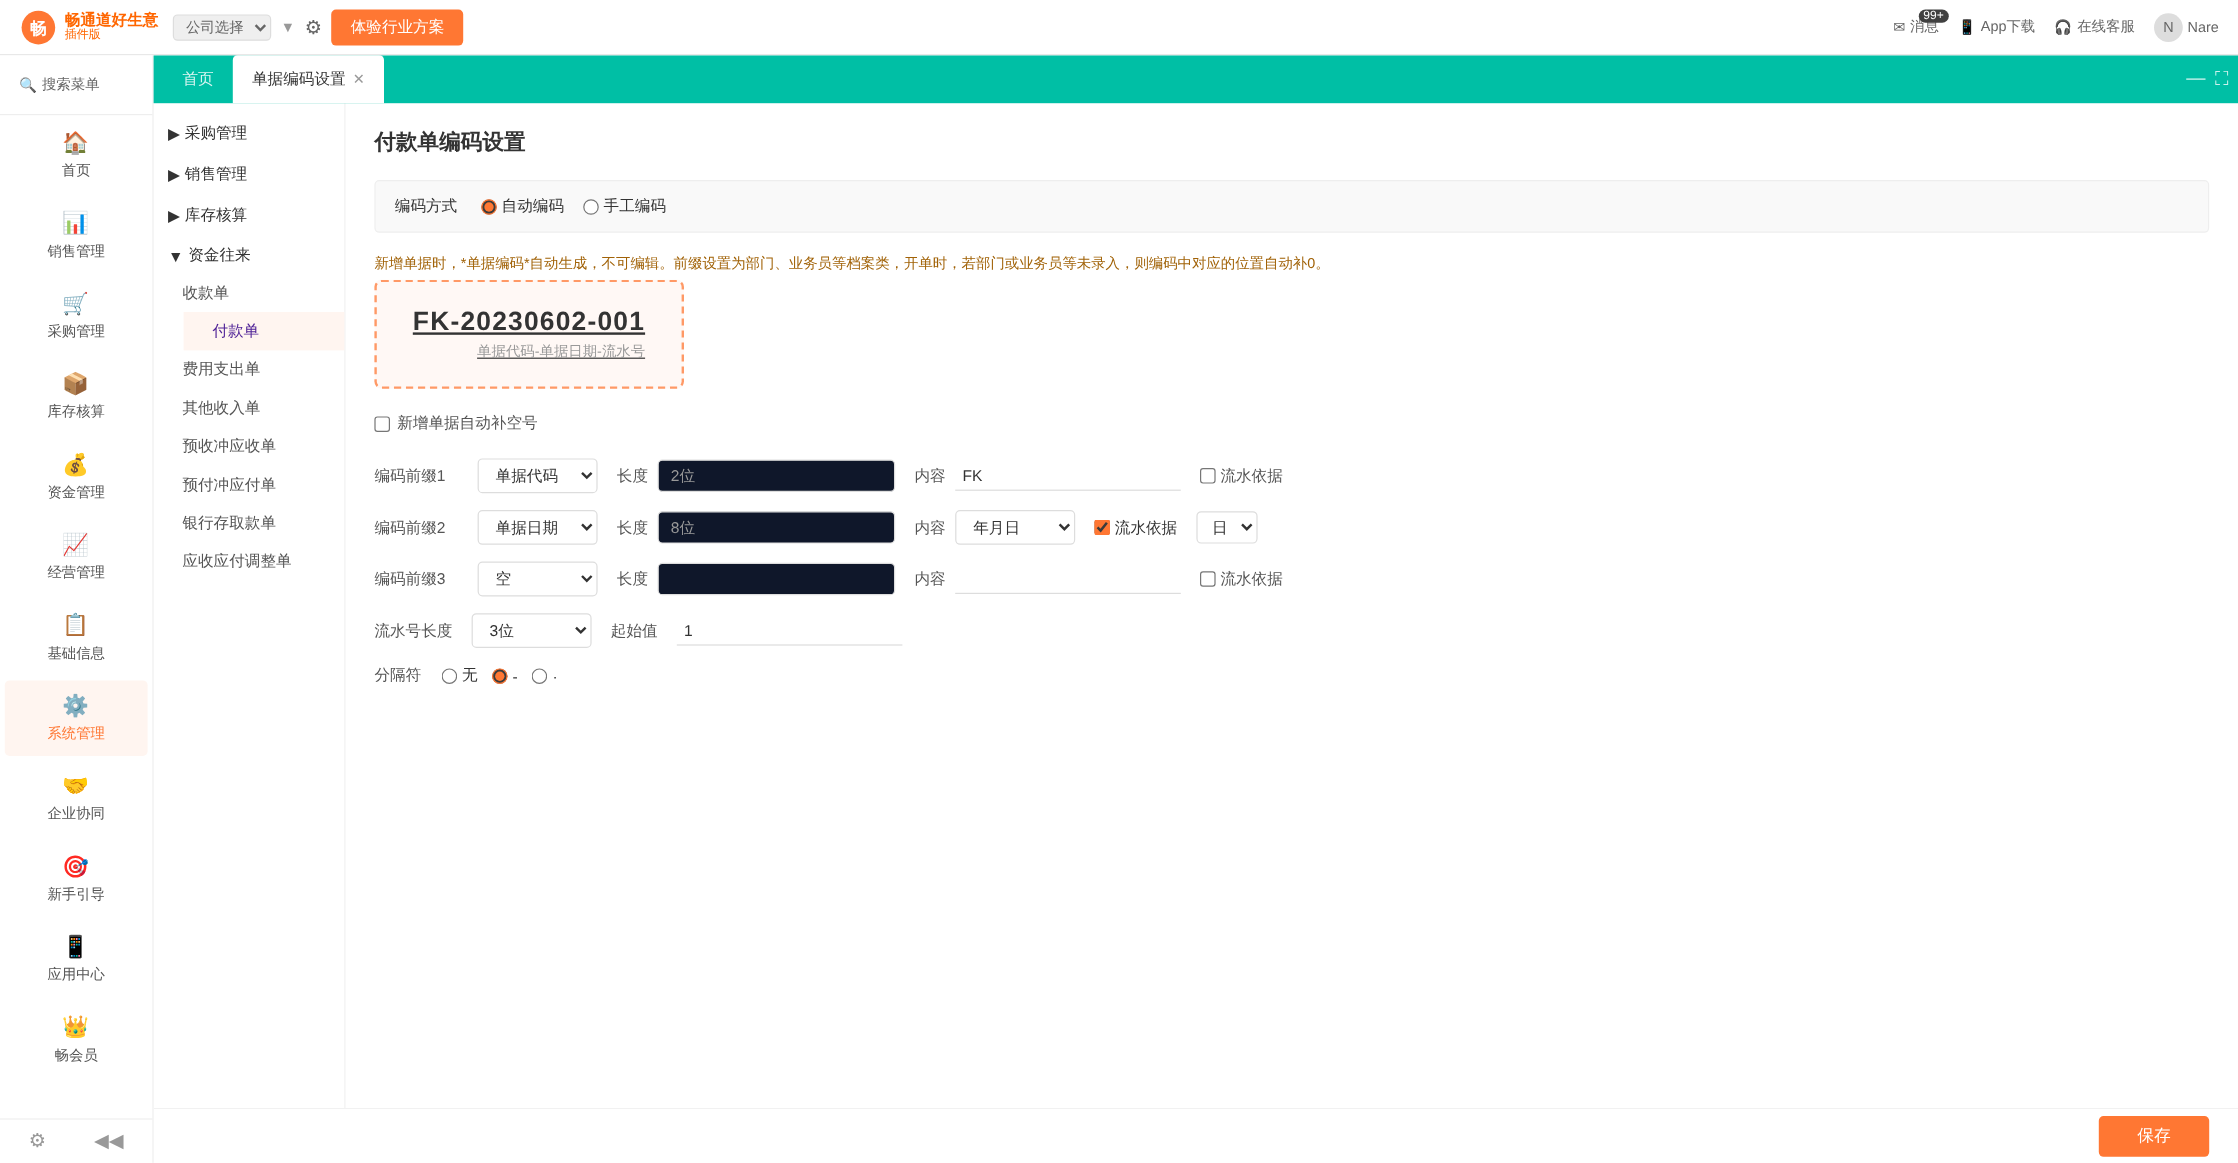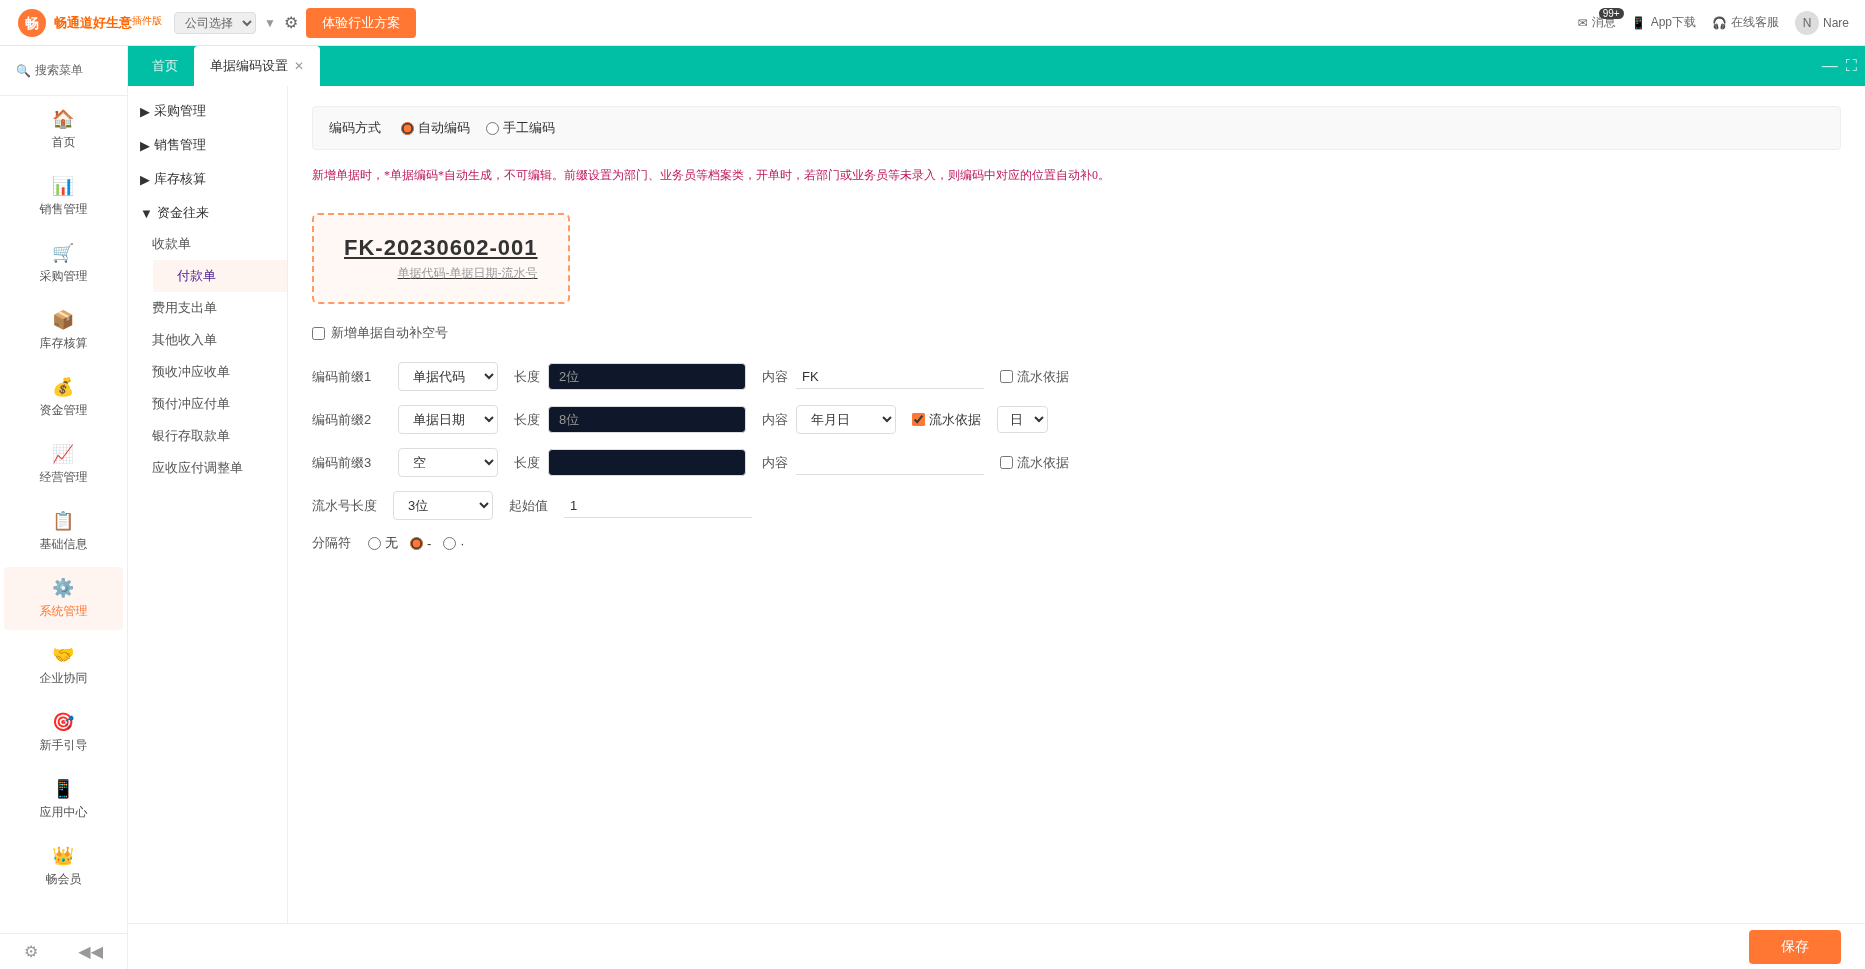--- a/index.html
+++ b/index.html
@@ -27,21 +27,21 @@
       display: flex;
       align-items: center;
       gap: 6px;
     }
     .logo-icon {
       width: 32px;
       height: 32px;
     }
     .logo-text-area {
       display: flex;
-      flex-direction: row;
+      flex-direction: column;
       line-height: 1.2;
     }
     .logo-title {
       font-size: 13px;
       color: #f60;
       font-weight: bold;
     }
     .logo-subtitle {
       font-size: 10px;
       color: #f60;
@@ -298,24 +298,23 @@
       gap: 4px;
       cursor: pointer;
     }
     .radio-item input[type=radio] {
       accent-color: #ff7733;
     }
 
     
     .info-text {
       font-size: 12px;
-      color: #be185d;
-      margin-bottom: 28px;
+      color: #a16207;
+      margin-bottom: 4px;
       line-height: 1.6;
-      font-family: Liberation Serif, serif;
     }
 
     
     .code-preview {
       border: 2px dashed #ff9966;
       background: #fff8f5;
       border-radius: 6px;
       padding: 20px 30px;
       display: inline-block;
       margin-bottom: 20px;
@@ -641,20 +640,21 @@
       <a class="sub-menu-item">费用支出单</a>
       <a class="sub-menu-item">其他收入单</a>
       <a class="sub-menu-item">预收冲应收单</a>
       <a class="sub-menu-item">预付冲应付单</a>
       <a class="sub-menu-item">银行存取款单</a>
       <a class="sub-menu-item">应收应付调整单</a>
     </div>
   </div>
 
   <div class="page-content">
+    <div class="page-title">付款单编码设置</div>
 
     
     <div class="section-box">
       <span class="section-label">编码方式</span>
       <div class="radio-group">
         <label class="radio-item">
           <input type="radio" name="coding" checked="" style="">
           <span>自动编码</span>
         </label>
         <label class="radio-item">

